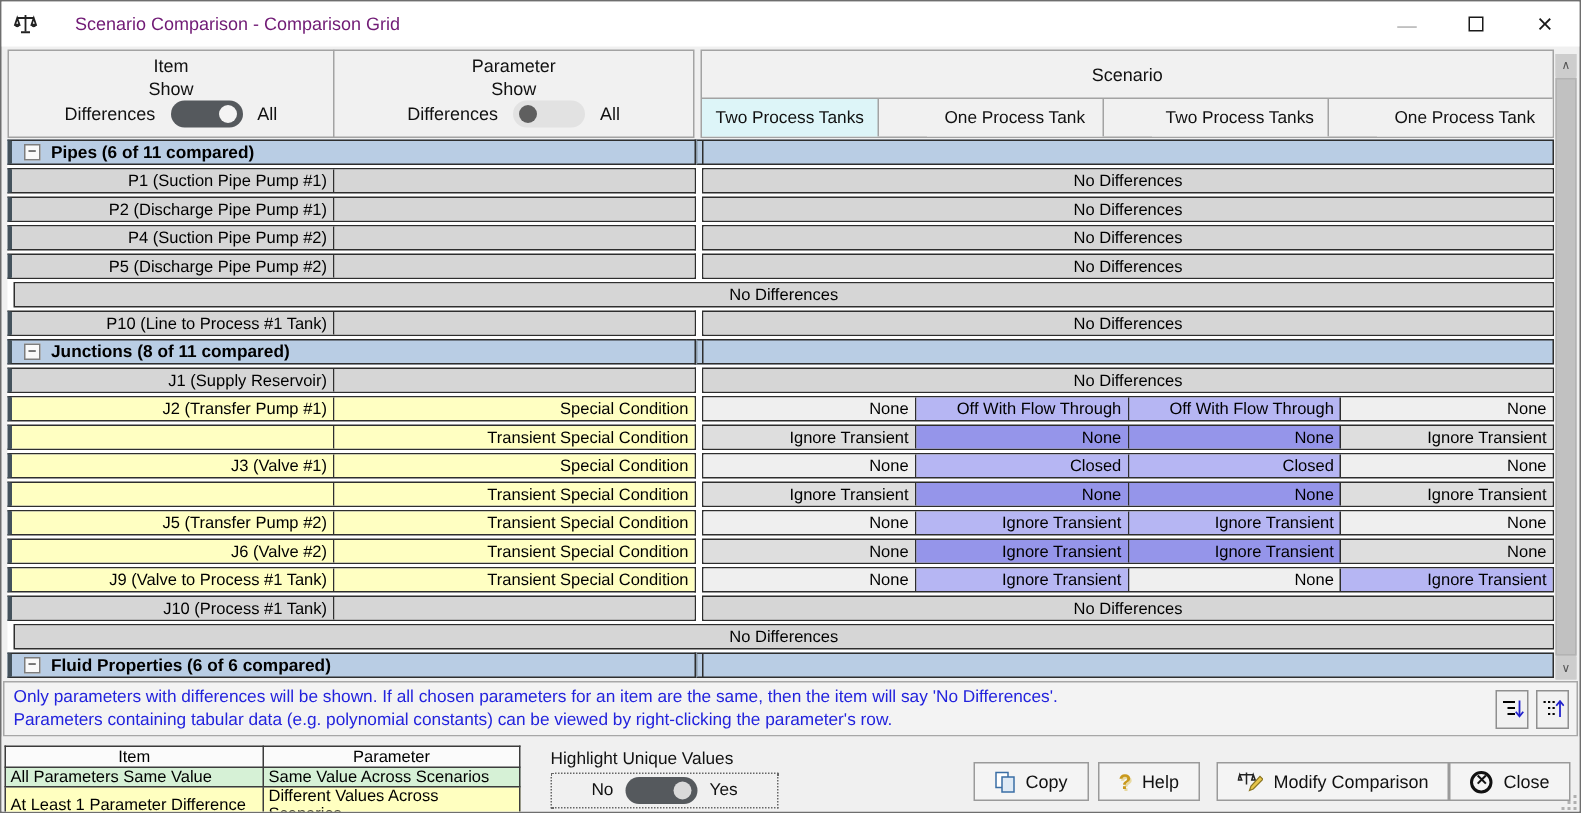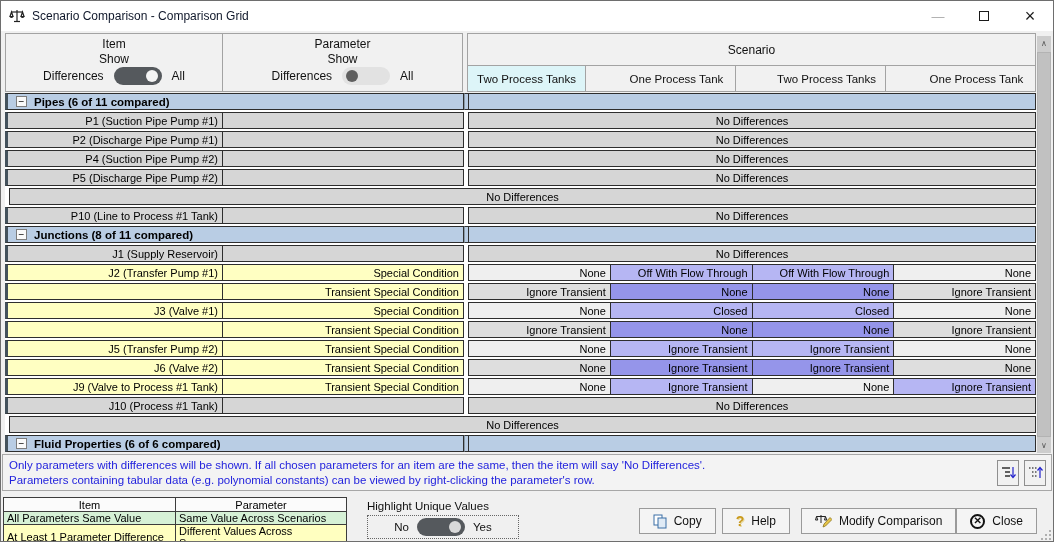--- a/index.html
+++ b/index.html
@@ -1,21 +1,21 @@
 <!DOCTYPE html>
 <html style="--active-tab: #ddf5f8; --section-bg: #b9cde4; --row-gray: #d6d6d6; --row-yellow: #ffffc2; --cell-light: #efefef; --cell-dark: #dedede; --highlight-light: #b6b6f3; --highlight-dark: #9595ea; --left-strip: #44525c; --info-text: #2323dd; --legend-green: #d6f1d6; --legend-yellow: #ffffc0;"><head>
 <meta charset="utf-8">
 <style>
   html,body{margin:0;padding:0;background:#cfcfcf;font-family:"Liberation Sans",sans-serif;}
   *{box-sizing:border-box;}
   .window{width:1054px;height:542px;background:#f0f0f0;border:1px solid #6e6e6e;position:relative;overflow:hidden;}
   
   .titlebar{height:30px;background:#ffffff;display:flex;align-items:center;}
   .title-icon{margin-left:8px;display:flex;align-items:center;}
-  .title-text{font-size:12px;color:#0f172a;margin-left:7px;}
+  .title-text{font-size:12px;color:#701a75;margin-left:25px;}
   .win-controls{margin-left:auto;display:flex;height:100%;}
   .win-btn{width:46px;height:100%;display:flex;align-items:center;justify-content:center;font-size:15px;color:#1a1a1a;}
   .win-btn.min{color:#a9a9a9;font-size:13px;}
   .max-square{width:10px;height:10px;border:1px solid #1a1a1a;display:inline-block;}
   
   .grid-header{display:flex;margin:2px 17px 0 4px;height:59px;font-size:12px;color:#111;}
   .hdr-box{border:1px solid #a3a3a3;background:#f1f1f1;display:flex;flex-direction:column;align-items:center;justify-content:space-between;padding:3px 0 6px 0;}
   .hdr-item{width:218px;}
   .hdr-param{width:241px;margin-left:-1px;}
   .hdr-gap{width:4px;}
@@ -72,21 +72,21 @@
   .bottom-bar{position:relative;height:51px;background:#f0f0f0;}
   table.legend{position:absolute;left:2px;top:6px;border-collapse:collapse;font-size:11px;color:#000;}
   table.legend td{border:1px solid #3c3c3c;height:13px;padding:0 3px;}
   table.legend tr.hdr td{text-align:center;background:#fbfbfb;height:14px;}
   td.w1{width:172px;}
   td.w2{width:171px;}
   tr.green td{background:var(--legend-green);}
   tr.yellow td{background:var(--legend-yellow);}
   .highlight{position:absolute;left:366px;top:9px;width:152px;text-align:left;font-size:11.5px;color:#111;}
   .hl-toggle-row{border:1px dotted #666;margin-top:3px;padding:2px 4px;display:flex;align-items:center;justify-content:center;gap:8px;}
-  .actions{position:absolute;right:16px;top:17px;display:flex;align-items:flex-start;padding-left:28px;}
+  .actions{position:absolute;right:6px;top:17px;display:flex;align-items:flex-start;padding-left:28px;}
   .btn{height:26px;border:1px solid #9a9a9a;background:#f4f4f4;display:flex;align-items:center;justify-content:center;gap:7px;font-size:12px;color:#111;padding:0 13px;}
   .btn-copy{margin-right:6px;}
   .btn-help{margin-right:11px;}
   .btn-modify{margin-right:0;}
   .help-glyph{color:#c9991c;font-weight:bold;font-size:14px;text-shadow:1px 1px 0 #e8d9a0;}
   .close-glyph{width:15px;height:15px;border:2px solid #111;border-radius:50%;display:flex;align-items:center;justify-content:center;font-size:10px;font-weight:bold;line-height:10px;color:#111;}
   .resize-grip{position:absolute;right:2px;bottom:2px;width:10px;height:10px;}
   .resize-grip i{position:absolute;width:2px;height:2px;background:#b0b0b0;}
 </style>
 </head>

